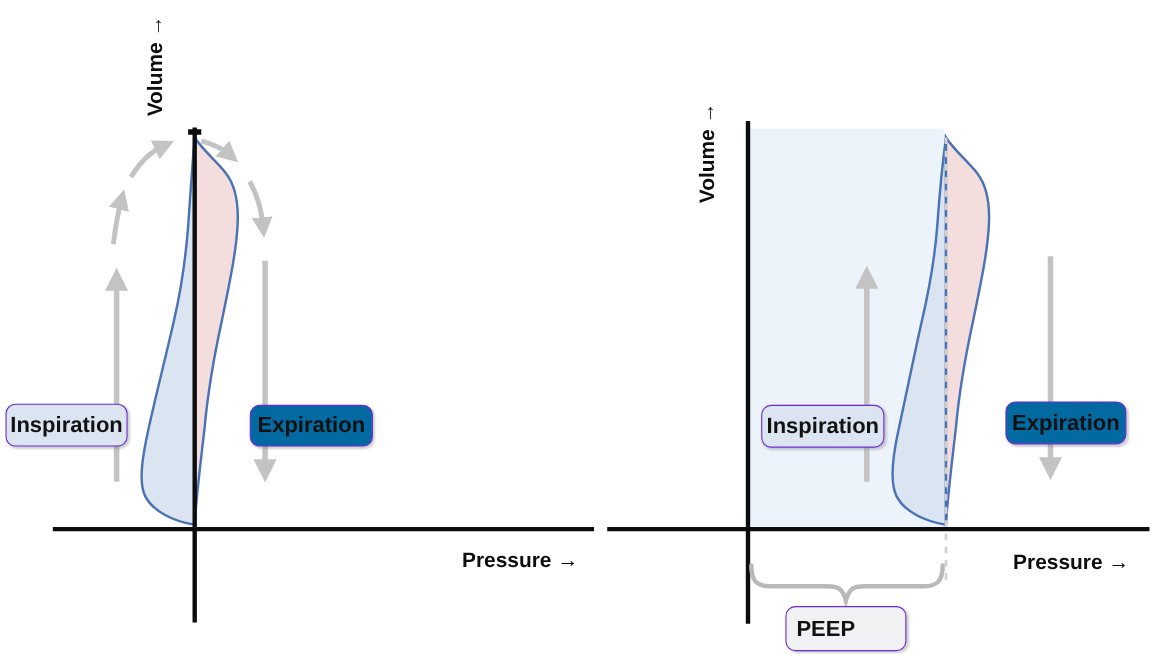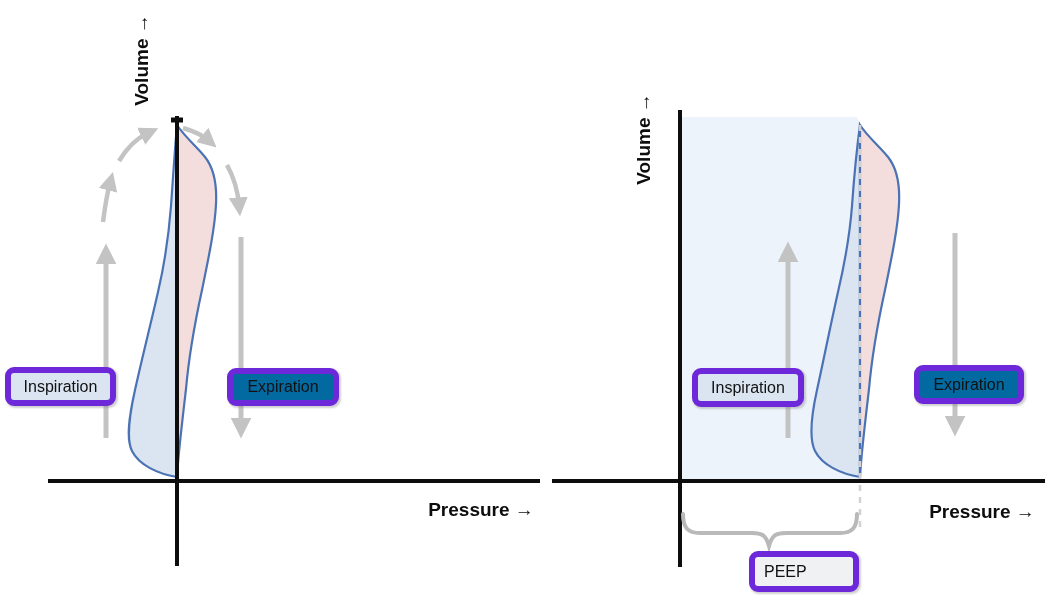--- a/index.html
+++ b/index.html
@@ -3,32 +3,32 @@
 <meta charset="utf-8">
 <style>
   html,body{margin:0;padding:0;background:#ffffff;}
   .canvas{
     position:relative;width:1051px;height:598px;background:#ffffff;overflow:hidden;
     font-family:"Liberation Sans", sans-serif;color:#111;
   }
   .canvas svg{position:absolute;left:0;top:0;}
   .boxlabel{
     position:absolute;display:flex;align-items:center;justify-content:center;
-    border:6px solid #6d28d9;border-radius:9px;font-size:16px;line-height:1;
+    border:1px solid #6d28d9;border-radius:9px;font-size:20px;line-height:1;
     color:#111;box-shadow:1.5px 1.5px 2px rgba(120,120,120,.35);
-    box-sizing:border-box;white-space:nowrap;
+    box-sizing:border-box;white-space:nowrap;font-weight:bold;
   }
   .insp-bg{background:#dbe5f1;}
   .exp-bg{background:#0369a1;}
   .peep-bg{background:#f0f1f2;justify-content:flex-start;padding-left:9px;}
   .axislabel{
     position:absolute;font-weight:bold;font-size:19px;color:#0d0d0d;white-space:nowrap;
   }
   .vrot{transform:rotate(-90deg);transform-origin:center center;text-align:center;width:110px;}
-  .hlabel{text-align:center;width:122px;}
+  .hlabel{text-align:left;width:122px;}
 </style>
 </head>
 <body>
 
 <div class="canvas">
 
   <svg width="1051" height="598" viewBox="0 0 1051 598">
     <defs>
       <marker id="arrowg" viewBox="0 0 10 10" refX="4" refY="5" markerWidth="4.2" markerHeight="4.2" orient="auto" markerUnits="strokeWidth">
         <path d="M 0 0 L 10 5 L 0 10 z" fill="#c3c3c3"></path>
@@ -87,15 +87,15 @@
 
   <div class="axislabel vrot" style="left:87px;top:49px;">Volume →</div>
   <div class="axislabel hlabel" style="left:420px;top:499px;">Pressure →</div>
   <div class="boxlabel insp-bg" style="left:5px;top:367px;width:111px;height:39px;">Inspiration</div>
   <div class="boxlabel exp-bg" style="left:227px;top:368px;width:112px;height:38px;">Expiration</div>
 
   <div class="axislabel vrot" style="left:589px;top:128px;">Volume →</div>
   <div class="axislabel hlabel" style="left:921px;top:501px;">Pressure →</div>
   <div class="boxlabel insp-bg" style="left:692px;top:368px;width:112px;height:39px;">Inspiration</div>
   <div class="boxlabel exp-bg" style="left:914px;top:365px;width:110px;height:39px;">Expiration</div>
-  <div class="boxlabel peep-bg" style="left:714px;top:551px;width:110px;height:41px;margin-left:35px;">PEEP</div>
+  <div class="boxlabel peep-bg" style="left:714px;top:551px;width:110px;height:41px;">PEEP</div>
 
 </div>
 
 </body></html>

